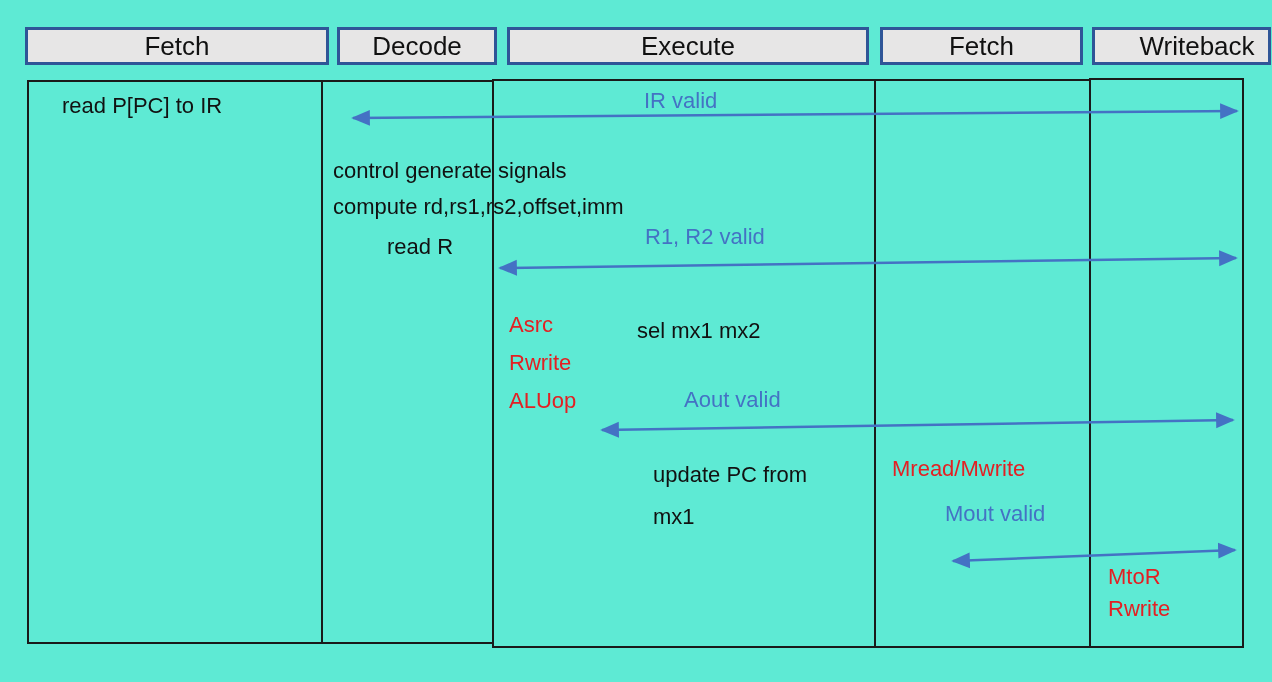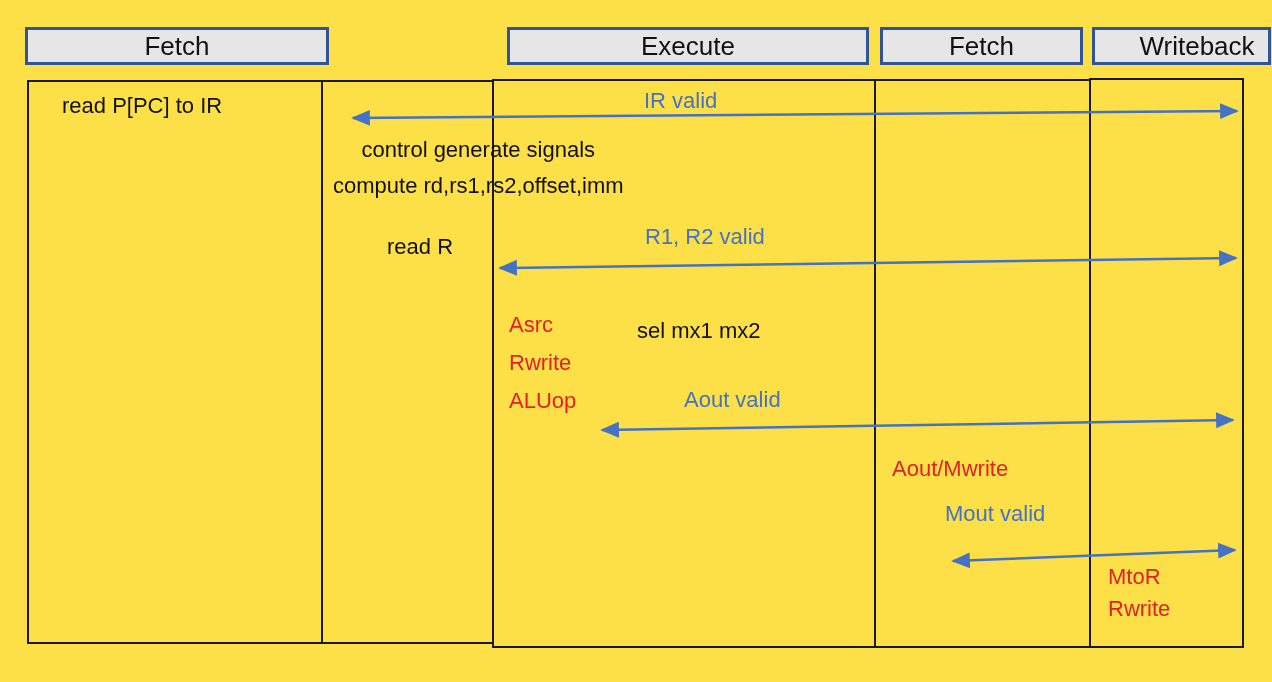--- a/index.html
+++ b/index.html
@@ -1,19 +1,19 @@
 <!DOCTYPE html>
 <html style="--signal-blue: #4472C4; --control-red: #E32023; --header-fill: #E7E6E6; --header-border: #2F5597; --grid-line: #1A1A1A; --text-black: #111111;"><head>
 <meta charset="utf-8">
 <style>
   html,body{margin:0;padding:0;background:#fff;}
   #canvas{
     position:relative;
     width:1272px;height:682px;
-    background:#fde047;
+    background:#5eead4;
     font-family:"Liberation Sans", sans-serif;
     overflow:hidden;
   }
   
   .stage-box{
     position:absolute;
     top:27px;height:32px;
     background:var(--header-fill);
     border:3px solid var(--header-border);
     display:flex;align-items:center;justify-content:center;
@@ -44,20 +44,21 @@
   .lh38 > div{line-height:38px;}
   .lh42 > div{line-height:42px;}
   .lh32 > div{line-height:32px;}
 </style>
 </head>
 <body>
 
 <div id="canvas">
 
   <div class="stage-box" id="stage-fetch">Fetch</div>
+  <div class="stage-box" id="stage-decode">Decode</div>
   <div class="stage-box" id="stage-execute">Execute</div>
   <div class="stage-box" id="stage-memory">Fetch</div>
   <div class="stage-box" id="stage-writeback">Writeback</div>
 
   <svg id="diagram-svg" width="1272" height="682">
     <defs>
       <marker id="ah" viewBox="0 0 8 8" refX="7.2" refY="4" markerWidth="7.5" markerHeight="7.5" orient="auto-start-reverse">
         <path d="M0,0.6 L8,4 L0,7.4 z"></path>
       </marker>
     </defs>
@@ -77,41 +78,45 @@
     <g>
       <line class="arrow-line" x1="602" y1="430" x2="1233" y2="420" marker-start="url(#ah)" marker-end="url(#ah)"></line>
     </g>
     <g>
       <line class="arrow-line" x1="953" y1="561" x2="1235" y2="550" marker-start="url(#ah)" marker-end="url(#ah)"></line>
     </g>
   </svg>
 
   <div class="txt" style="left:62px;top:93px;">read P[PC] to IR</div>
 
-  <div class="txt lh36" style="left:333px;top:132px;text-align:center;">
+  <div class="txt lh36" style="left:333px;top:153px;">
     <div>control generate signals</div>
     <div>compute rd,rs1,rs2,offset,imm</div>
   </div>
 
   <div class="txt" style="left:387px;top:234px;">read R</div>
 
   <div class="txt" style="left:637px;top:318px;text-align:right;">sel mx1 mx2</div>
 
+  <div class="txt lh42" style="left:653px;top:454px;">
+    <div>update PC from</div>
+    <div>mx1</div>
+  </div>
 
   <div class="txt blue" style="left:644px;top:88px;">IR valid</div>
   <div class="txt blue" style="left:645px;top:224px;">R1, R2 valid</div>
   <div class="txt blue" style="left:684px;top:387px;">Aout valid</div>
   <div class="txt blue" style="left:945px;top:501px;">Mout valid</div>
 
   <div class="txt red lh38" style="left:509px;top:306px;">
     <div>Asrc</div>
     <div>Rwrite</div>
     <div>ALUop</div>
   </div>
 
-  <div class="txt red" style="left:892px;top:456px;">Aout/Mwrite</div>
+  <div class="txt red" style="left:892px;top:456px;">Mread/Mwrite</div>
 
   <div class="txt red lh32" style="left:1108px;top:561px;">
     <div>MtoR</div>
     <div>Rwrite</div>
   </div>
 
 </div>
 
 </body></html>

